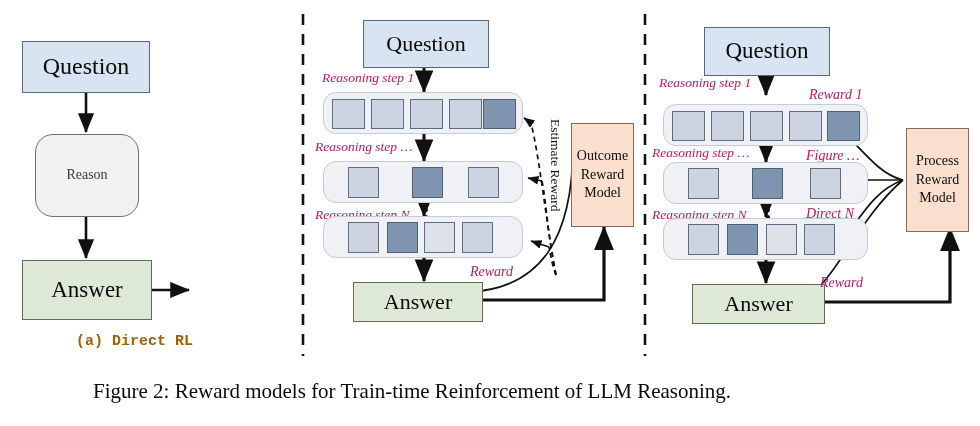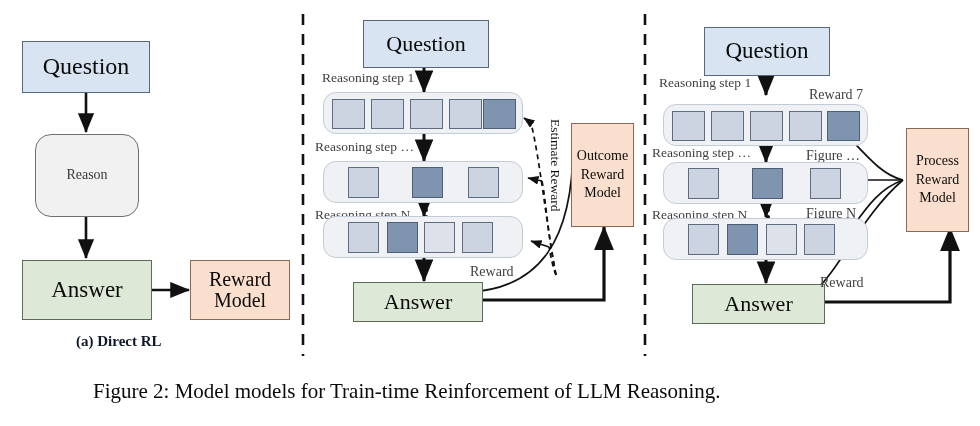--- a/index.html
+++ b/index.html
@@ -63,31 +63,32 @@
     background: #ccd4e2;
   }
   .tok.dark { background: #7f94ae; border-color: #4e5f74; }
   .tok.pale { background: #dde2ea; }
 
   
   .lbl {
     position: absolute;
     white-space: nowrap;
     font-family: "Liberation Serif", "DejaVu Serif", serif;
-    color: #404040;
+    color: #be185d;
+    font-style: italic;
   }
   .lbl-step { font-size: 13.5px; }
   .lbl-reward { font-size: 14px; }
   .subcap {
     position: absolute;
     white-space: nowrap;
     font-weight: bold;
     font-size: 15px;
-    font-family: Liberation Serif, serif;
-    color: #0f172a;
+    font-family: Liberation Mono, monospace;
+    color: #a16207;
   }
   .caption {
     position: absolute;
     white-space: nowrap;
     font-size: 21px;
     font-family: "Liberation Serif", "DejaVu Serif", serif;
     color: #0a0a0a;
   }
   .vert-label {
     position: absolute;
@@ -161,25 +162,24 @@
     <path d="M806,302 L950,302 L950,228" fill="none" stroke="#111" stroke-width="3.2" marker-end="url(#ah)"></path>
 
     <path d="M903,180 C880,175 862,150 840,128" fill="none" stroke="#111" stroke-width="1.7" marker-end="url(#ahs)"></path>
     <path d="M903,180 C880,180 868,180 850,180" fill="none" stroke="#111" stroke-width="1.7" marker-end="url(#ahs)"></path>
     <path d="M903,180 C875,190 862,215 843,240" fill="none" stroke="#111" stroke-width="1.7" marker-end="url(#ahs)"></path>
     <path d="M903,180 C862,215 840,270 812,294" fill="none" stroke="#111" stroke-width="1.7" marker-end="url(#ahs)"></path>
   </svg>
 
   <div class="nodebox box-question" style="left:22px; top:41px; width:128px; height:52px; font-size:24px;">Question</div>
 
-  <div class="nodebox box-reason" style="left:35px; top:134px; width:104px; height:83px; font-size:14px; color:#3a3a3a;">Reason</div>
+  <div class="nodebox box-reason" style="left:35px; top:134px; width:104px; height:83px; font-size:14px; color:#3a3a3a;border-radius:18px;">Reason</div>
 
   <div class="nodebox box-answer" style="left:22px; top:260px; width:130px; height:60px; font-size:23px;">Answer</div>
 
-  <div class="nodebox box-reward" style="left:190px; top:260px; width:100px; height:60px; font-size:20px; padding:0 6px;">Reward Model</div>
 
   <div class="subcap" style="left:76px; top:333px;">(a) Direct RL</div>
 
   <div class="nodebox box-question" style="left:363px; top:20px; width:126px; height:48px; font-size:22px;">Question</div>
 
   <div class="lbl lbl-step" style="left:322px; top:70px;">Reasoning step 1</div>
   <div class="steprow" style="left:323px; top:92px; width:200px; height:42px;">
     <div class="tok" style="left:8px;  top:6px; width:33px; height:30px;"></div>
     <div class="tok" style="left:47px; top:6px; width:33px; height:30px;"></div>
     <div class="tok" style="left:86px; top:6px; width:33px; height:30px;"></div>
@@ -209,51 +209,51 @@
   <div class="nodebox box-reward" style="left:571px; top:123px; width:63px; height:104px; font-size:14px; padding:0 4px; line-height:1.35;">Outcome Reward Model</div>
 
   <div class="vert-label" style="left:563px; top:119px;">Estimate Reward</div>
 
   <div class="lbl lbl-reward" style="left:470px; top:264px;">Reward</div>
 
 
   <div class="nodebox box-question" style="left:704px; top:27px; width:126px; height:49px; font-size:23px;">Question</div>
 
   <div class="lbl lbl-step" style="left:659px; top:75px;">Reasoning step 1</div>
-  <div class="lbl lbl-reward" style="left:809px; top:87px;">Reward 7</div>
+  <div class="lbl lbl-reward" style="left:809px; top:87px;">Reward 1</div>
   <div class="steprow" style="left:663px; top:104px; width:205px; height:42px;">
     <div class="tok" style="left:8px;  top:6px; width:33px; height:30px;"></div>
     <div class="tok" style="left:47px; top:6px; width:33px; height:30px;"></div>
     <div class="tok" style="left:86px; top:6px; width:33px; height:30px;"></div>
     <div class="tok" style="left:125px;top:6px; width:33px; height:30px;"></div>
     <div class="tok dark" style="left:163px;top:6px; width:33px; height:30px;"></div>
   </div>
 
   <div class="lbl lbl-step" style="left:652px; top:145px;">Reasoning step …</div>
   <div class="lbl lbl-reward" style="left:806px; top:148px;">Figure  …</div>
   <div class="steprow" style="left:663px; top:162px; width:205px; height:42px;">
     <div class="tok" style="left:24px; top:5px; width:31px; height:31px;"></div>
     <div class="tok dark" style="left:88px; top:5px; width:31px; height:31px;"></div>
     <div class="tok" style="left:146px;top:5px; width:31px; height:31px;"></div>
   </div>
 
   <div class="lbl lbl-step" style="left:652px; top:207px;">Reasoning step N</div>
   <div class="vdots" style="left:766px; top:208px;"></div>
   <div class="vdots" style="left:766px; top:215px;"></div>
-  <div class="lbl lbl-reward" style="left:806px; top:206px;">Figure N</div>
+  <div class="lbl lbl-reward" style="left:806px; top:206px;">Direct N</div>
   <div class="steprow" style="left:663px; top:218px; width:205px; height:42px;">
     <div class="tok" style="left:24px; top:5px; width:31px; height:31px;"></div>
     <div class="tok dark" style="left:63px; top:5px; width:31px; height:31px;"></div>
     <div class="tok pale" style="left:102px;top:5px; width:31px; height:31px;"></div>
     <div class="tok" style="left:140px;top:5px; width:31px; height:31px;"></div>
   </div>
 
   <div class="nodebox box-answer" style="left:692px; top:284px; width:133px; height:40px; font-size:22px;">Answer</div>
 
   <div class="nodebox box-reward" style="left:906px; top:128px; width:63px; height:104px; font-size:14px; padding:0 8px; line-height:1.35;">Process Reward Model</div>
 
   <div class="lbl lbl-reward" style="left:820px; top:275px;">Reward</div>
 
 
 
-  <div class="caption" style="left:93px; top:379px;">Figure 2: Model models for Train-time Reinforcement of LLM Reasoning.</div>
+  <div class="caption" style="left:93px; top:379px;">Figure 2: Reward models for Train-time Reinforcement of LLM Reasoning.</div>
 
 </div>
 
 </body></html>

